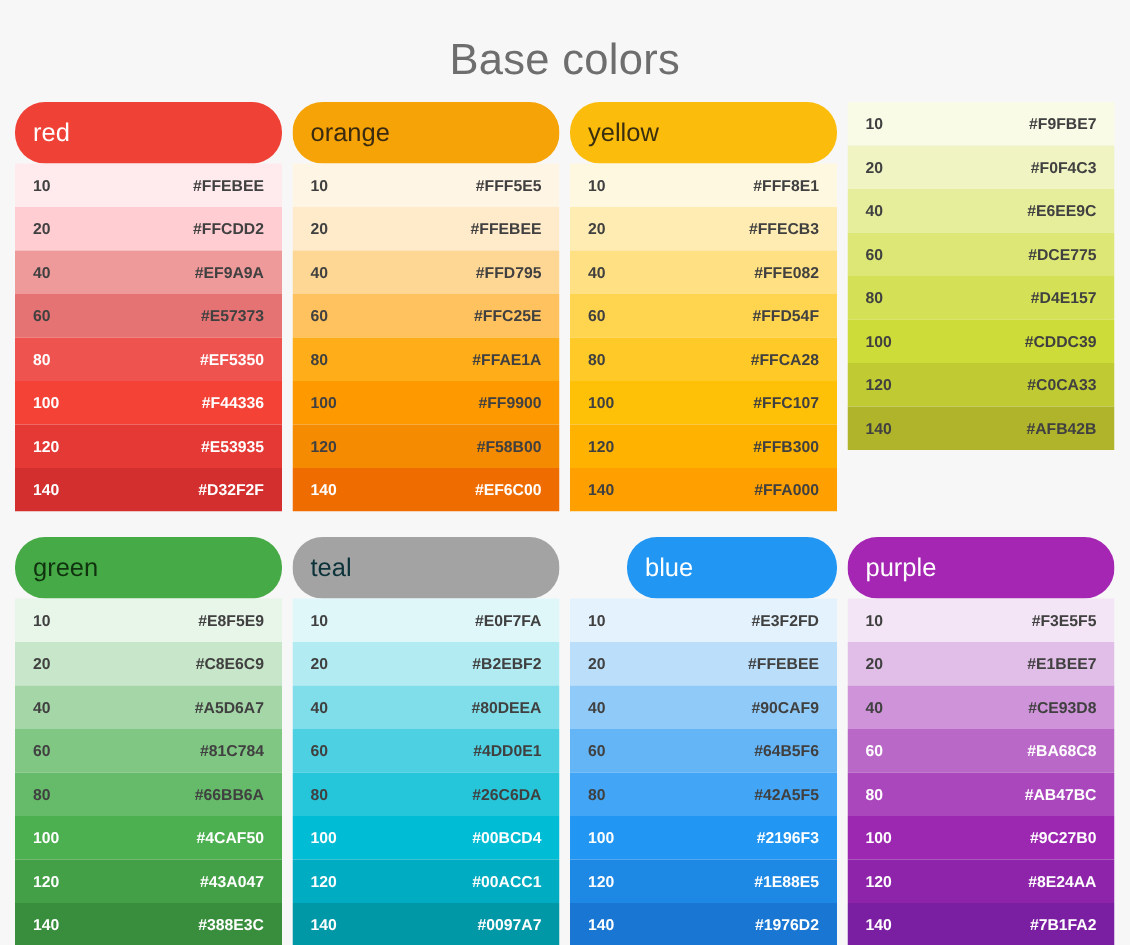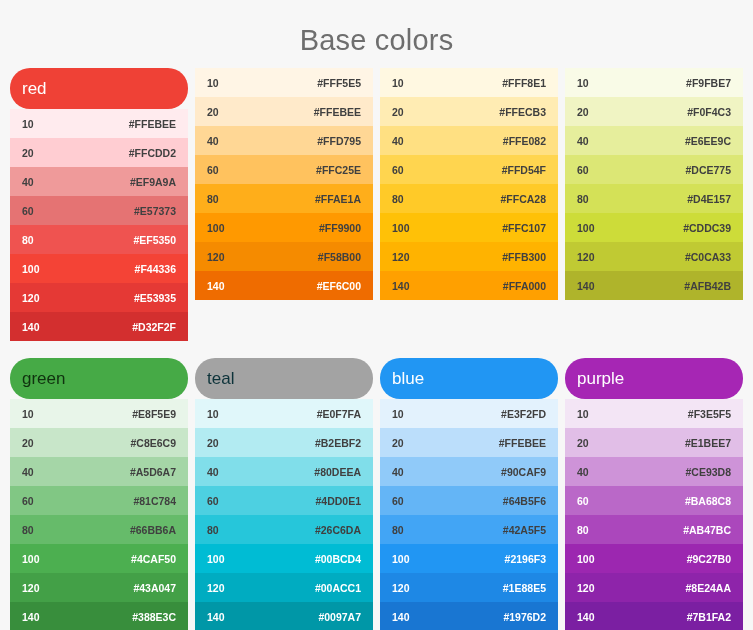--- a/index.html
+++ b/index.html
@@ -102,20 +102,23 @@
       <div class="shade-row" style="background: rgb(229, 57, 53); color: rgb(255, 255, 255);">
         <span class="shade-level">120</span>
         <span class="shade-hex">#E53935</span>
       </div>
       <div class="shade-row" style="background: rgb(211, 47, 47); color: rgb(255, 255, 255);">
         <span class="shade-level">140</span>
         <span class="shade-hex">#D32F2F</span>
       </div>
     </div>
     <div class="color-card">
+      <div class="card-header" style="background: rgb(245, 163, 6); color: rgb(58, 42, 16);">
+        <span>orange</span>
+      </div>
       <div class="shade-row" style="background: rgb(255, 245, 229); color: rgb(64, 64, 64);">
         <span class="shade-level">10</span>
         <span class="shade-hex">#FFF5E5</span>
       </div>
       <div class="shade-row" style="background: rgb(255, 234, 202); color: rgb(64, 64, 64);">
         <span class="shade-level">20</span>
         <span class="shade-hex">#FFEBEE</span>
       </div>
       <div class="shade-row" style="background: rgb(255, 215, 149); color: rgb(64, 64, 64);">
         <span class="shade-level">40</span>
@@ -136,20 +139,23 @@
       <div class="shade-row" style="background: rgb(245, 139, 0); color: rgb(64, 64, 64);">
         <span class="shade-level">120</span>
         <span class="shade-hex">#F58B00</span>
       </div>
       <div class="shade-row" style="background: rgb(239, 108, 0); color: rgb(255, 255, 255);">
         <span class="shade-level">140</span>
         <span class="shade-hex">#EF6C00</span>
       </div>
     </div>
     <div class="color-card">
+      <div class="card-header" style="background: rgb(251, 188, 11); color: rgb(58, 46, 16);">
+        <span>yellow</span>
+      </div>
       <div class="shade-row" style="background: rgb(255, 248, 225); color: rgb(64, 64, 64);">
         <span class="shade-level">10</span>
         <span class="shade-hex">#FFF8E1</span>
       </div>
       <div class="shade-row" style="background: rgb(255, 236, 179); color: rgb(64, 64, 64);">
         <span class="shade-level">20</span>
         <span class="shade-hex">#FFECB3</span>
       </div>
       <div class="shade-row" style="background: rgb(255, 224, 130); color: rgb(64, 64, 64);">
         <span class="shade-level">40</span>
@@ -278,21 +284,21 @@
       <div class="shade-row" style="background: rgb(0, 172, 193); color: rgb(255, 255, 255);">
         <span class="shade-level">120</span>
         <span class="shade-hex">#00ACC1</span>
       </div>
       <div class="shade-row" style="background: rgb(0, 151, 167); color: rgb(255, 255, 255);">
         <span class="shade-level">140</span>
         <span class="shade-hex">#0097A7</span>
       </div>
     </div>
     <div class="color-card">
-      <div class="card-header" style="background: rgb(33, 150, 243); color: rgb(255, 255, 255);">
+      <div class="card-header" style="background: rgb(33, 150, 243); color: rgb(255, 255, 255); margin-left: 38px;">
         <span>blue</span>
       </div>
       <div class="shade-row" style="background: rgb(227, 242, 253); color: rgb(64, 64, 64);">
         <span class="shade-level">10</span>
         <span class="shade-hex">#E3F2FD</span>
       </div>
       <div class="shade-row" style="background: rgb(187, 222, 251); color: rgb(64, 64, 64);">
         <span class="shade-level">20</span>
         <span class="shade-hex">#FFEBEE</span>
       </div>

